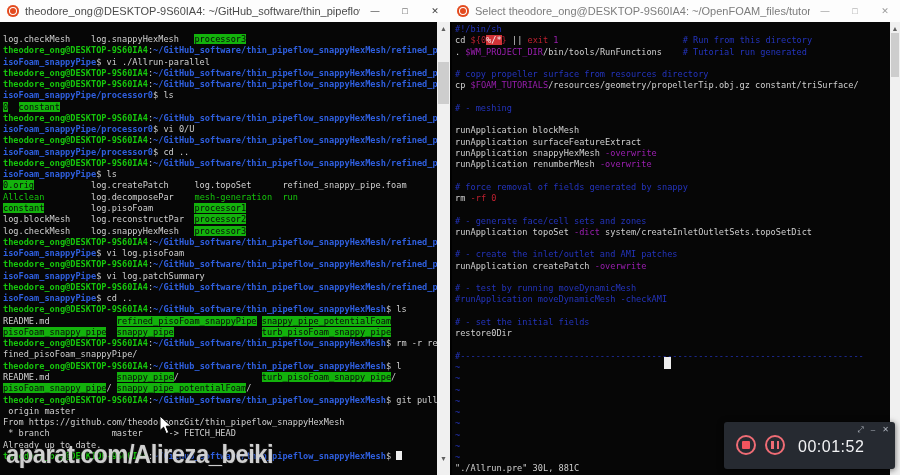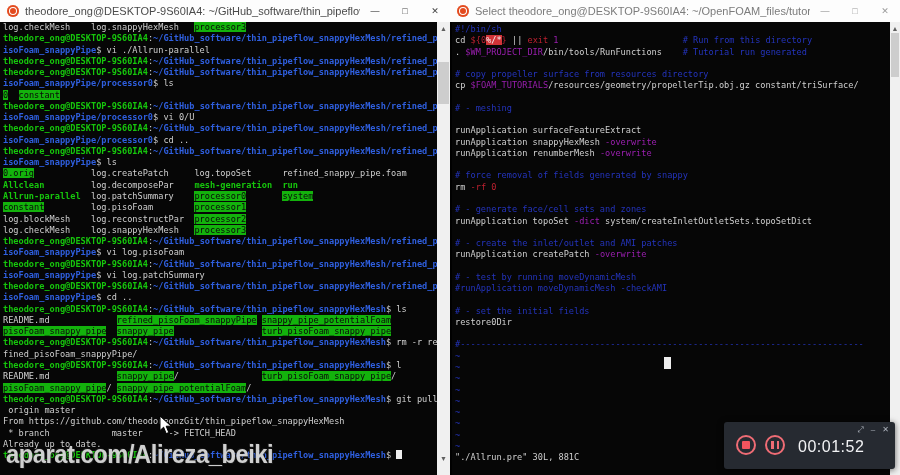--- a/index.html
+++ b/index.html
@@ -16,21 +16,21 @@
   .wc{width:30px;height:22px;display:flex;align-items:center;justify-content:center;
       font-size:9px;color:#444;cursor:default;}
   .inactive .wc{color:#9b9b9b;}
   .term{position:absolute;top:22px;bottom:0;background:#060606;overflow:hidden;
         font-family:"DejaVu Sans Mono","Liberation Mono",monospace;
         font-size:8.6px;line-height:11.27px;}
   .tl{white-space:pre;height:11.27px;overflow:hidden;}
   .c-w{color:#cfcfcf;}
   .c-g{color:#16c60c;font-weight:bold;margin-top:20px;}
   .c-b{color:#2f5fdf;font-weight:bold;}
-  .c-e{color:#16c60c;font-weight:bold;}
+  .c-e{color:#16c60c;font-weight:normal;}
   .c-k{background:#13b20c;color:#0a0a0a;}
   .c-db{color:#2434bd;}
   .c-pu{color:#9b1fb0;}
   .c-rd{color:#bd2130;}
   .c-rb{background:#d13438;color:#f5f5f5;}
   .c-cur{display:inline-block;width:6px;height:9px;background:#ededed;vertical-align:-1px;}
   .scrollbar{position:absolute;top:22px;bottom:0;right:0;width:13px;background:#f0f0f0;}
   .sb-arrow{position:absolute;left:0;width:13px;height:13px;display:flex;align-items:center;
             justify-content:center;font-size:7px;color:#5f5f5f;}
   .sb-thumb{position:absolute;left:1px;width:11px;background:#cdcdcd;}
@@ -65,37 +65,36 @@
   <div class="win" style="left:0;width:450px;">
     <div class="titlebar">
       <span class="app-icon"></span>
       <span class="tb-title">theodore_ong@DESKTOP-9S60IA4: ~/GitHub_software/thin_pipeflow_snappyHexMesh</span>
       <span class="win-controls">
         <span class="wc">—</span>
         <span class="wc">□</span>
         <span class="wc">✕</span>
       </span>
     </div>
-    <div class="term" style="left:0;right:13px;padding:0 0 0 3px;">
+    <div class="term" style="left:0;right:13px;padding:12px 0 0 3px;">
         <div class="tl"><span class="c-w">log.checkMesh    log.snappyHexMesh   </span><span class="c-k">processor3</span></div>
         <div class="tl"><span class="c-g">theodore_ong@DESKTOP-9S60IA4</span><span class="c-w">:</span><span class="c-b">~/GitHub_software/thin_pipeflow_snappyHexMesh/refined_p</span></div>
         <div class="tl"><span class="c-b">isoFoam_snappyPipe</span><span class="c-w">$ vi ./Allrun-parallel</span></div>
         <div class="tl"><span class="c-g">theodore_ong@DESKTOP-9S60IA4</span><span class="c-w">:</span><span class="c-b">~/GitHub_software/thin_pipeflow_snappyHexMesh/refined_p</span></div>
         <div class="tl"><span class="c-g">theodore_ong@DESKTOP-9S60IA4</span><span class="c-w">:</span><span class="c-b">~/GitHub_software/thin_pipeflow_snappyHexMesh/refined_p</span></div>
         <div class="tl"><span class="c-b">isoFoam_snappyPipe/processor0</span><span class="c-w">$ ls</span></div>
         <div class="tl"><span class="c-k">0</span><span class="c-w">  </span><span class="c-k">constant</span></div>
         <div class="tl"><span class="c-g">theodore_ong@DESKTOP-9S60IA4</span><span class="c-w">:</span><span class="c-b">~/GitHub_software/thin_pipeflow_snappyHexMesh/refined_p</span></div>
         <div class="tl"><span class="c-b">isoFoam_snappyPipe/processor0</span><span class="c-w">$ vi 0/U</span></div>
         <div class="tl"><span class="c-g">theodore_ong@DESKTOP-9S60IA4</span><span class="c-w">:</span><span class="c-b">~/GitHub_software/thin_pipeflow_snappyHexMesh/refined_p</span></div>
         <div class="tl"><span class="c-b">isoFoam_snappyPipe/processor0</span><span class="c-w">$ cd ..</span></div>
         <div class="tl"><span class="c-g">theodore_ong@DESKTOP-9S60IA4</span><span class="c-w">:</span><span class="c-b">~/GitHub_software/thin_pipeflow_snappyHexMesh/refined_p</span></div>
         <div class="tl"><span class="c-b">isoFoam_snappyPipe</span><span class="c-w">$ ls</span></div>
         <div class="tl"><span class="c-k">0.orig</span><span class="c-w">           log.createPatch     log.topoSet      refined_snappy_pipe.foam</span></div>
         <div class="tl"><span class="c-e">Allclean</span><span class="c-w">         log.decomposePar    </span><span class="c-e">mesh-generation</span><span class="c-w">  </span><span class="c-e">run</span></div>
-        <div class="tl"><span class="c-e">Allrun-parallel</span><span class="c-w">  log.patchSummary    </span><span class="c-k">processor0</span><span class="c-w">       </span><span class="c-k">system</span></div>
         <div class="tl"><span class="c-k">constant</span><span class="c-w">         log.pisoFoam        </span><span class="c-k">processor1</span></div>
         <div class="tl"><span class="c-w">log.blockMesh    log.reconstructPar  </span><span class="c-k">processor2</span></div>
         <div class="tl"><span class="c-w">log.checkMesh    log.snappyHexMesh   </span><span class="c-k">processor3</span></div>
         <div class="tl"><span class="c-g">theodore_ong@DESKTOP-9S60IA4</span><span class="c-w">:</span><span class="c-b">~/GitHub_software/thin_pipeflow_snappyHexMesh/refined_p</span></div>
         <div class="tl"><span class="c-b">isoFoam_snappyPipe</span><span class="c-w">$ vi log.pisoFoam</span></div>
         <div class="tl"><span class="c-g">theodore_ong@DESKTOP-9S60IA4</span><span class="c-w">:</span><span class="c-b">~/GitHub_software/thin_pipeflow_snappyHexMesh/refined_p</span></div>
         <div class="tl"><span class="c-b">isoFoam_snappyPipe</span><span class="c-w">$ vi log.patchSummary</span></div>
         <div class="tl"><span class="c-g">theodore_ong@DESKTOP-9S60IA4</span><span class="c-w">:</span><span class="c-b">~/GitHub_software/thin_pipeflow_snappyHexMesh/refined_p</span></div>
         <div class="tl"><span class="c-b">isoFoam_snappyPipe</span><span class="c-w">$ cd ..</span></div>
         <div class="tl"><span class="c-g">theodore_ong@DESKTOP-9S60IA4</span><span class="c-w">:</span><span class="c-b">~/GitHub_software/thin_pipeflow_snappyHexMesh</span><span class="c-w">$ ls</span></div>
@@ -133,20 +132,21 @@
     <div class="term" style="left:2px;right:10px;padding:2px 0 0 3px;">
         <div class="tl"><span class="c-db">#!/bin/sh</span></div>
         <div class="tl"><span class="c-w">cd </span><span class="c-rd">${0</span><span class="c-rb">%/*</span><span class="c-rd">}</span><span class="c-w"> || </span><span class="c-rd">exit</span><span class="c-pu"> 1</span><span class="c-w">                        </span><span class="c-db"># Run from this directory</span></div>
         <div class="tl"><span class="c-w">. </span><span class="c-pu">$WM_PROJECT_DIR</span><span class="c-w">/bin/tools/RunFunctions    </span><span class="c-db"># Tutorial run generated</span></div>
         <div class="tl"></div>
         <div class="tl"><span class="c-db"># copy propeller surface from resources directory</span></div>
         <div class="tl"><span class="c-w">cp </span><span class="c-pu">$FOAM_TUTORIALS</span><span class="c-w">/resources/geometry/propellerTip.obj.gz constant/triSurface/</span></div>
         <div class="tl"></div>
         <div class="tl"><span class="c-db"># - meshing</span></div>
         <div class="tl"></div>
+        <div class="tl"><span class="c-w">runApplication blockMesh</span></div>
         <div class="tl"><span class="c-w">runApplication surfaceFeatureExtract</span></div>
         <div class="tl"><span class="c-w">runApplication snappyHexMesh </span><span class="c-pu">-overwrite</span></div>
         <div class="tl"><span class="c-w">runApplication renumberMesh </span><span class="c-pu">-overwrite</span></div>
         <div class="tl"></div>
         <div class="tl"><span class="c-db"># force removal of fields generated by snappy</span></div>
         <div class="tl"><span class="c-w">rm </span><span class="c-rd">-rf 0</span></div>
         <div class="tl"></div>
         <div class="tl"><span class="c-db"># - generate face/cell sets and zones</span></div>
         <div class="tl"><span class="c-w">runApplication topoSet </span><span class="c-pu">-dict</span><span class="c-w"> system/createInletOutletSets.topoSetDict</span></div>
         <div class="tl"></div>

